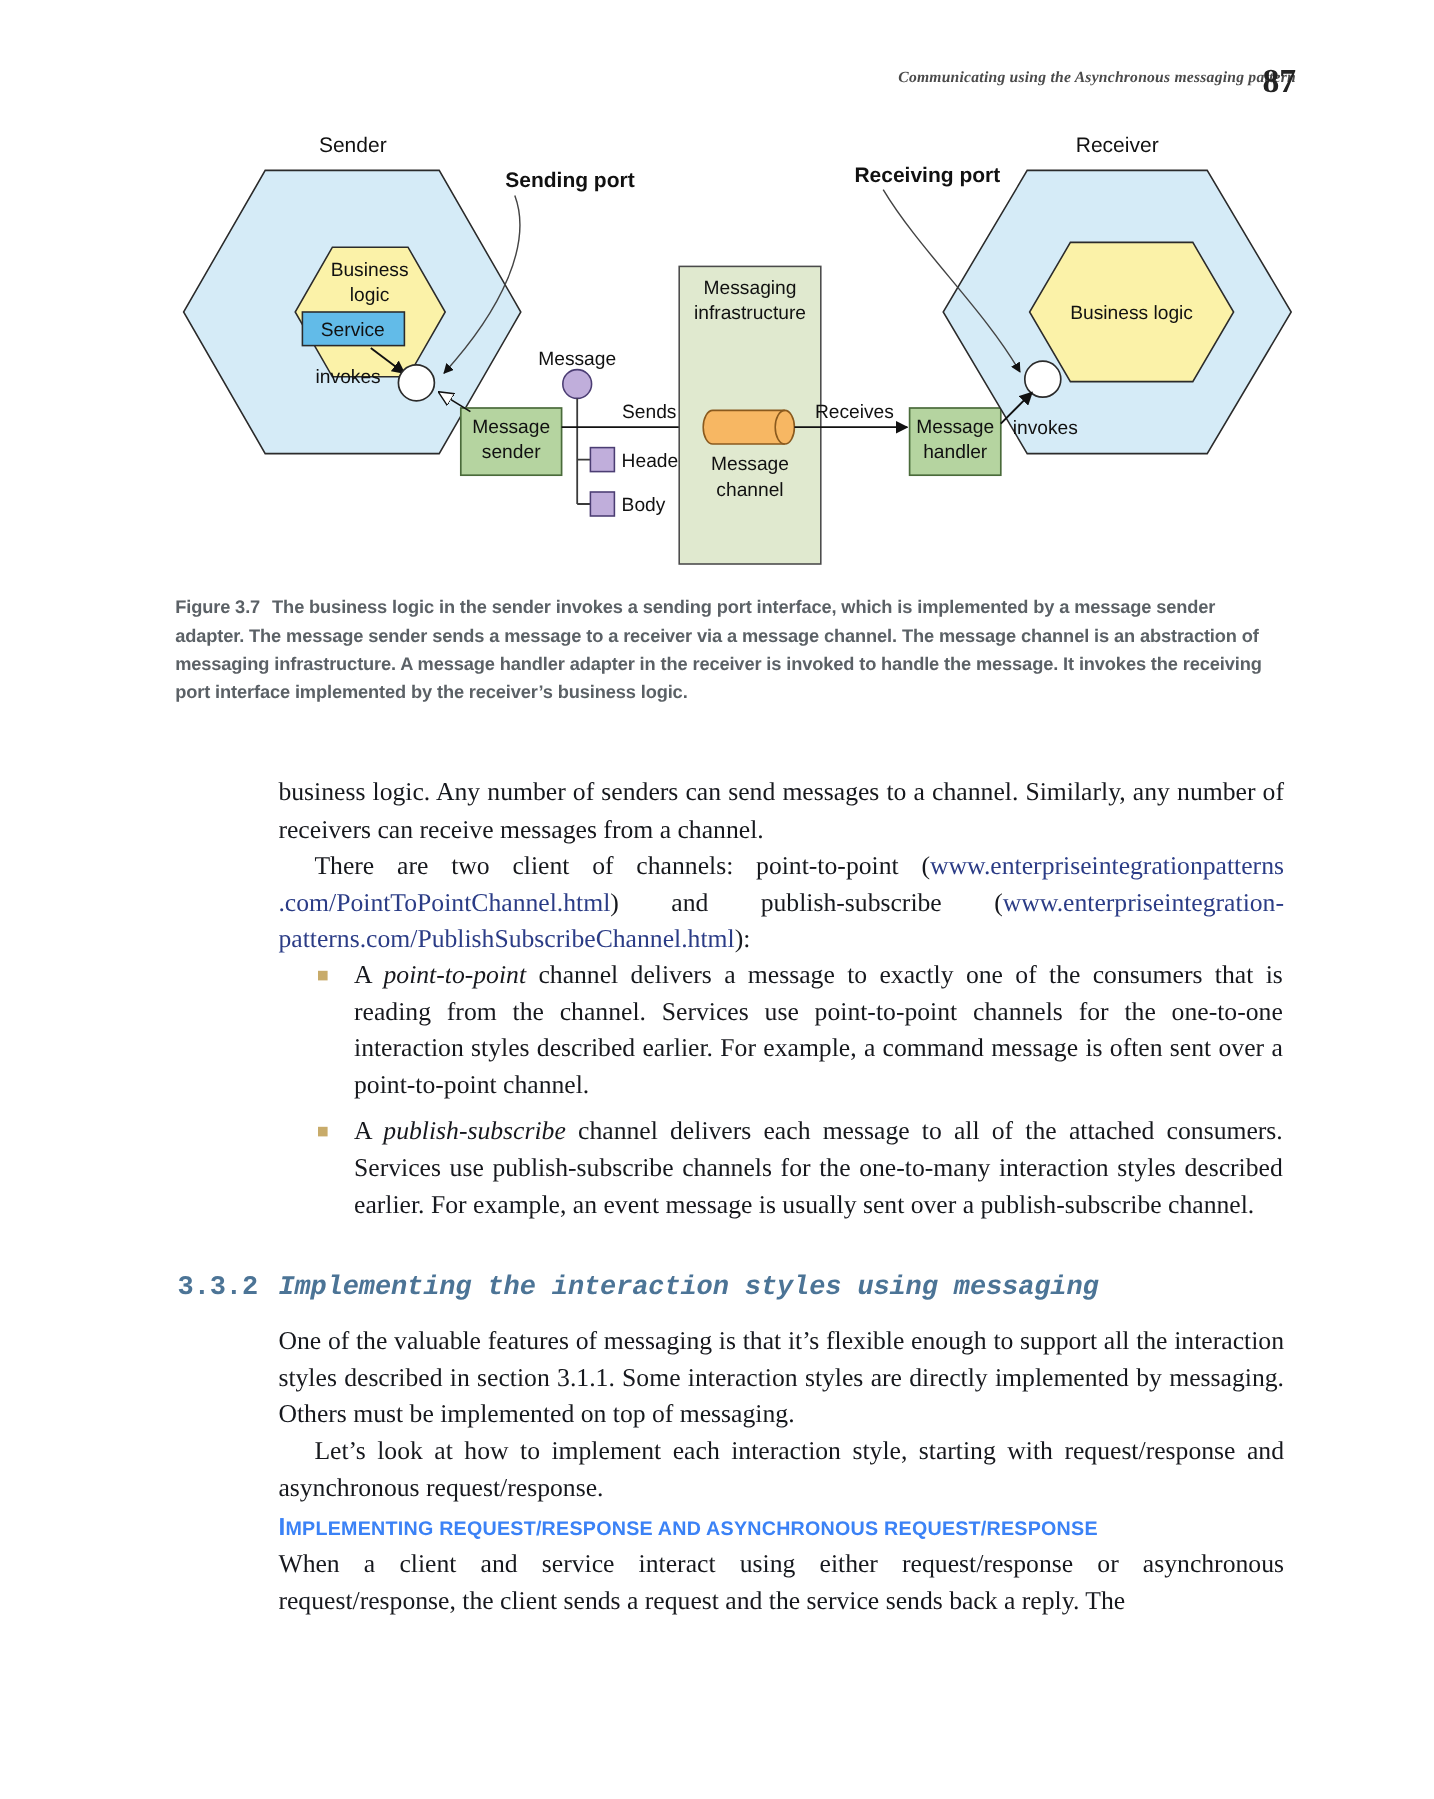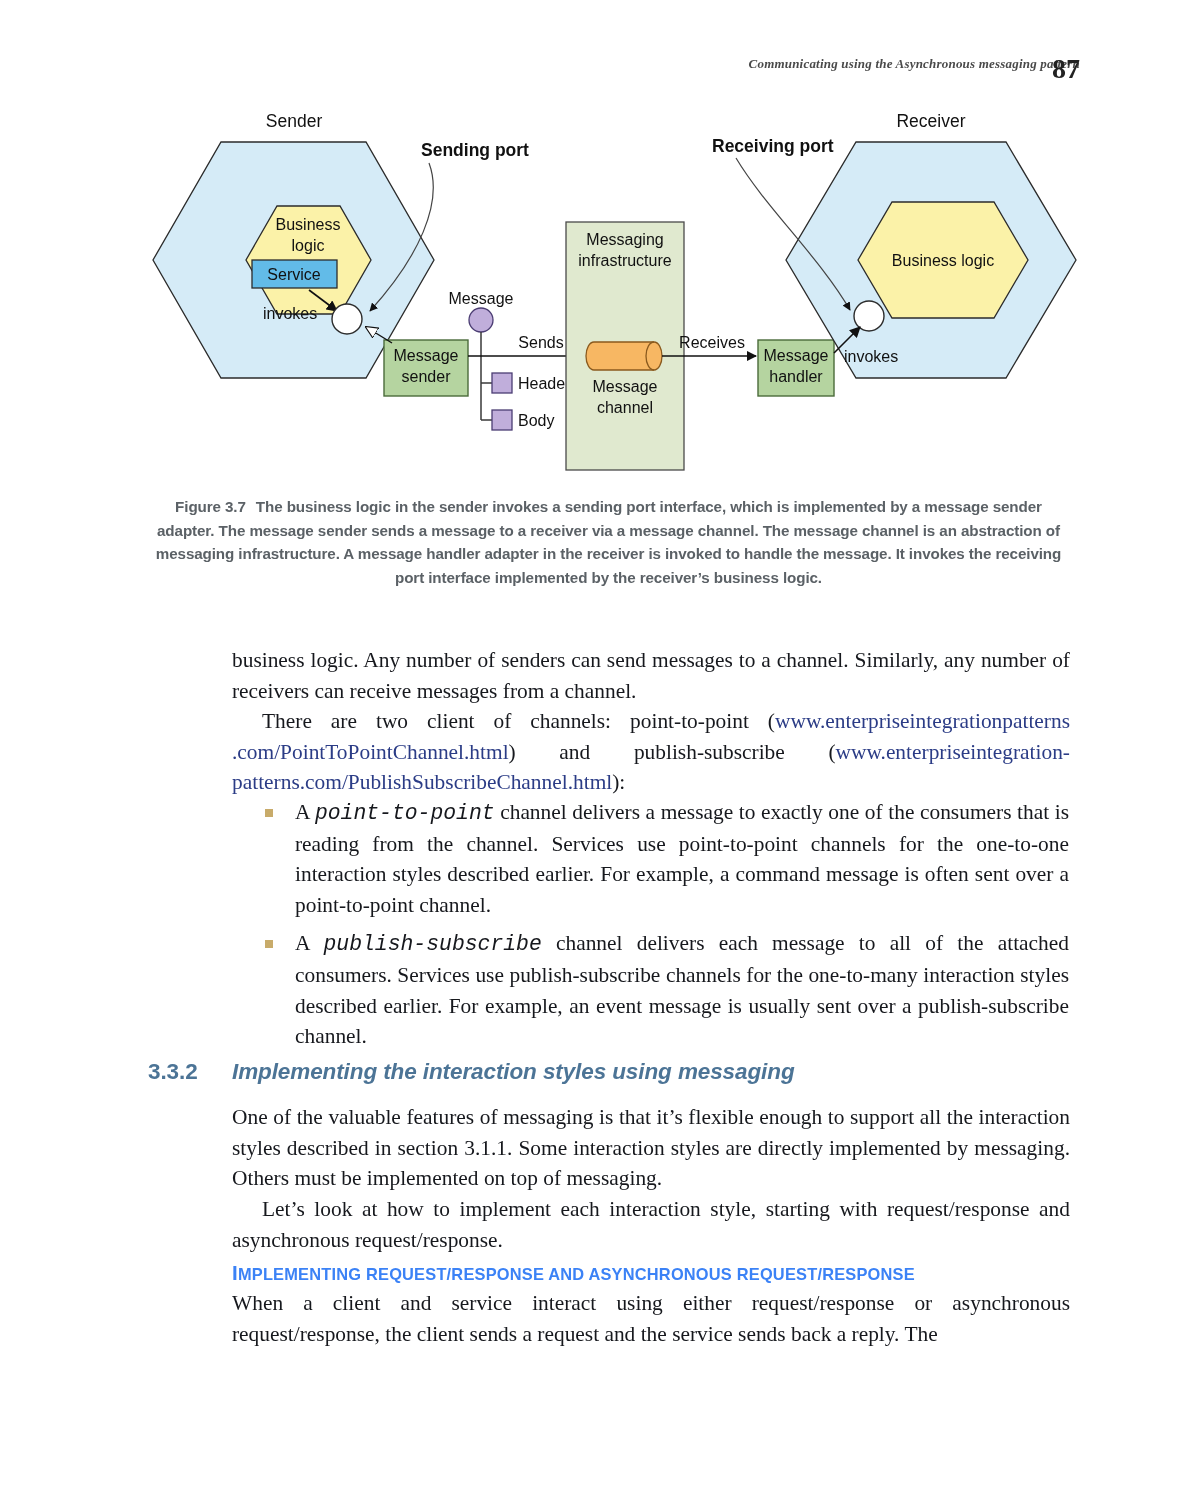--- a/index.html
+++ b/index.html
@@ -61,39 +61,38 @@
     position: absolute;
     top: 495px;
     left: 146px;
     width: 925px;
     font-family: "Liberation Sans", sans-serif;
     font-weight: 700;
     font-size: 15.2px;
     line-height: 23.5px;
     color: #5b6166;
     letter-spacing: -0.1px;
-    text-align: center;
   }
   .figure-caption .cap-label { margin-right: 10px; }
 
   
   .body-block {
     position: absolute;
     left: 232px;
     width: 838px;
     font-family: Liberation Serif, serif;
     font-size: 21.4px;
     line-height: 30.6px;
     color: #16181d;
     text-align: justify;
   }
   .body-block p { margin: 0; }
   .body-block p.indent { text-indent: 30px; }
   .lnk { color: #2b3c86; }
-  .it { font-style: italic; font-family: Liberation Mono, monospace; }
+  .it { font-style: italic; }
 
   
   .bullet-list {
     position: absolute;
     left: 263px;
     width: 806px;
     font-family: "Liberation Serif", serif;
     font-size: 21.4px;
     line-height: 30.6px;
     color: #16181d;
@@ -112,21 +111,21 @@
     height: 8px;
     background: #c8ab6a;
   }
 
   
   .section-heading {
     position: absolute;
     left: 148px;
     top: 1059px;
     width: 930px;
-    font-family: Liberation Sans, sans-serif;
+    font-family: Liberation Mono, monospace;
     font-style: italic;
     font-weight: 700;
     font-size: 22.5px;
     color: #4c7496;
     letter-spacing: -0.1px;
   }
   .section-heading .sec-num {
     display: inline-block;
     width: 84px;
     font-style: normal;

